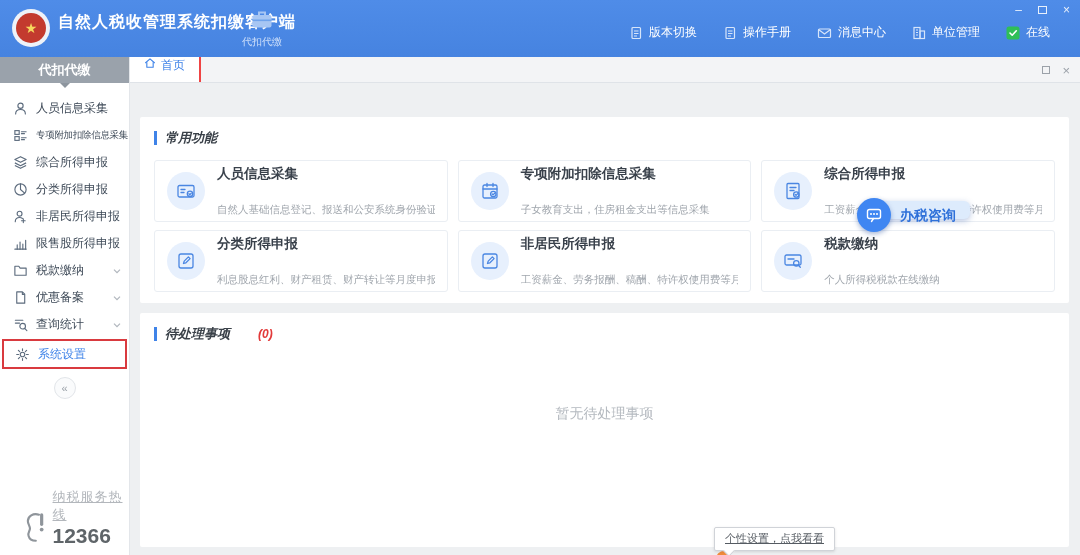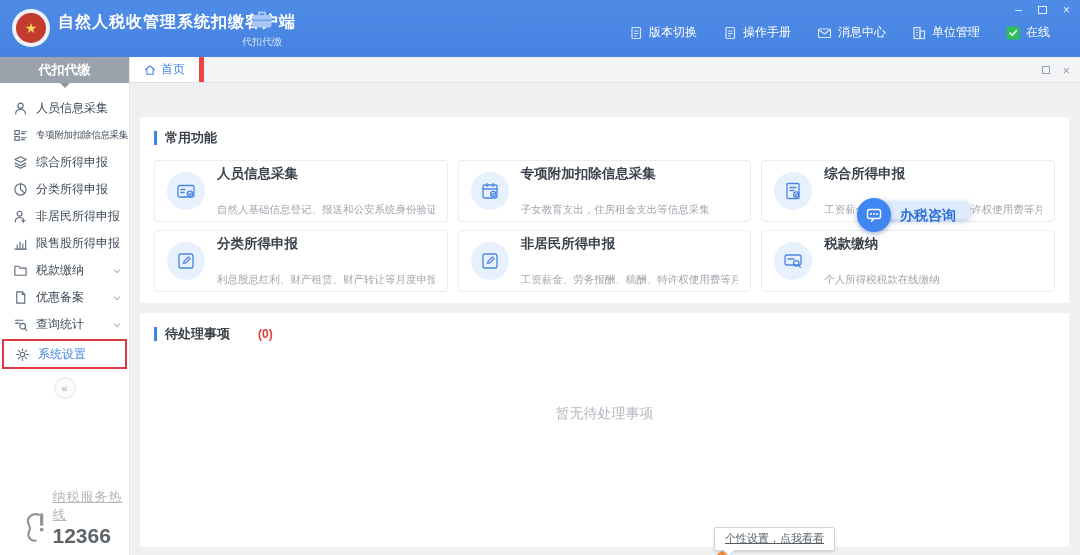--- a/index.html
+++ b/index.html
@@ -45,41 +45,41 @@
     border:1px solid #e2e5e9; background:#fafbfc; color:#9aa1a8; text-align:center;
     line-height:20px; font-size:11px; cursor:pointer; }
   .hotline { position:absolute; left:22px; bottom:8px; display:flex; align-items:flex-end; gap:5px; }
   .hotline-text .hl-label { font-size:13px; color:#b3b7bc; letter-spacing:1px;text-decoration:underline; }
   .hotline-text .hl-number { font-size:21px; font-weight:bold; color:#5f6569; line-height:1.1; }
 
   
   .main { position:absolute; left:130px; top:57px; right:0; bottom:0; background:#eef0f2; }
   .tabbar { height:26px; background:#f3f4f6; border-bottom:1px solid #dfe3e8; display:flex;
     align-items:stretch; position:relative; }
-  .tab { display:flex; align-items:center; gap:5px; padding:0 14px; background:#ffffff;
-    border-right:5px solid #ef4444; color:#3f83e8; font-size:12px; cursor:pointer; }
+  .tab { display:flex; align-items:flex-start; gap:5px; padding:0 14px; background:#ffffff;
+    border-right:2px solid #ef4444; color:#3f83e8; font-size:12px; cursor:pointer; }
   .tab-actions { position:absolute; right:10px; top:0; height:26px; display:flex; gap:12px;
     align-items:center; color:#9ba1a9; }
   .ta-box { display:inline-block; width:8px; height:8px; border:1px solid #9ba1a9; cursor:pointer; }
   .ta-close { font-size:13px; line-height:1; cursor:pointer; }
 
   .filter-row { height:28px; background:#ffffff; border-bottom:1px solid #e8eaee; display:flex;
     align-items:center; padding-left:18px; gap:10px; }
   .filter-label { font-size:12px; color:#4a5560; }
   .month-select { display:flex; width:108px; height:20px; border:1px solid #a9b0c8; border-radius:2px;
     background:#fff; overflow:hidden; cursor:pointer; }
   .month-value { flex:1; font-size:12px; color:#333; line-height:18px; padding:0 7px; }
   .month-btn { width:18px; background:#6373bd; border:none; display:flex; align-items:center;
     justify-content:center; cursor:pointer; }
   .month-btn i { width:0; height:0; border:4px solid transparent; border-top-color:#ffffff; margin-top:4px; }
 
   .panel { position:absolute; left:10px; right:11px; background:#ffffff; border-radius:2px; }
   .panel.common { top:60px; height:186px; padding:12px 14px; }
   .panel.pending { top:256px; bottom:8px; padding:12px 14px; }
-  .section-title { display:flex; align-items:center; gap:8px; font-size:13px; font-weight:bold; color:#3a4149; }
+  .section-title { display:flex; align-items:center; gap:8px; font-size:13px; font-weight:bold; color:#3a4149;font-style:italic; }
   .section-title .bar { width:3px; height:14px; background:#3f83e8; }
   .section-title .count { color:#e23a3a; font-weight:bold; margin-left:20px; font-size:12px; }
 
   .cards { margin-top:13px; display:grid; grid-template-columns:repeat(3,1fr); gap:8px 10px; }
   .card { height:62px; border:1px solid #eaeef3; border-radius:3px; background:#fff; display:flex;
     align-items:center; padding:0 12px; gap:12px; cursor:pointer; overflow:hidden; }
   .card-icon { width:38px; height:38px; border-radius:50%; background:#e7f0fd; display:flex;
     align-items:center; justify-content:center; flex-shrink:0; }
   .card-text { min-width:0; }
   .card-title { font-size:13.5px; font-weight:bold; color:#39414b; white-space:nowrap; }

